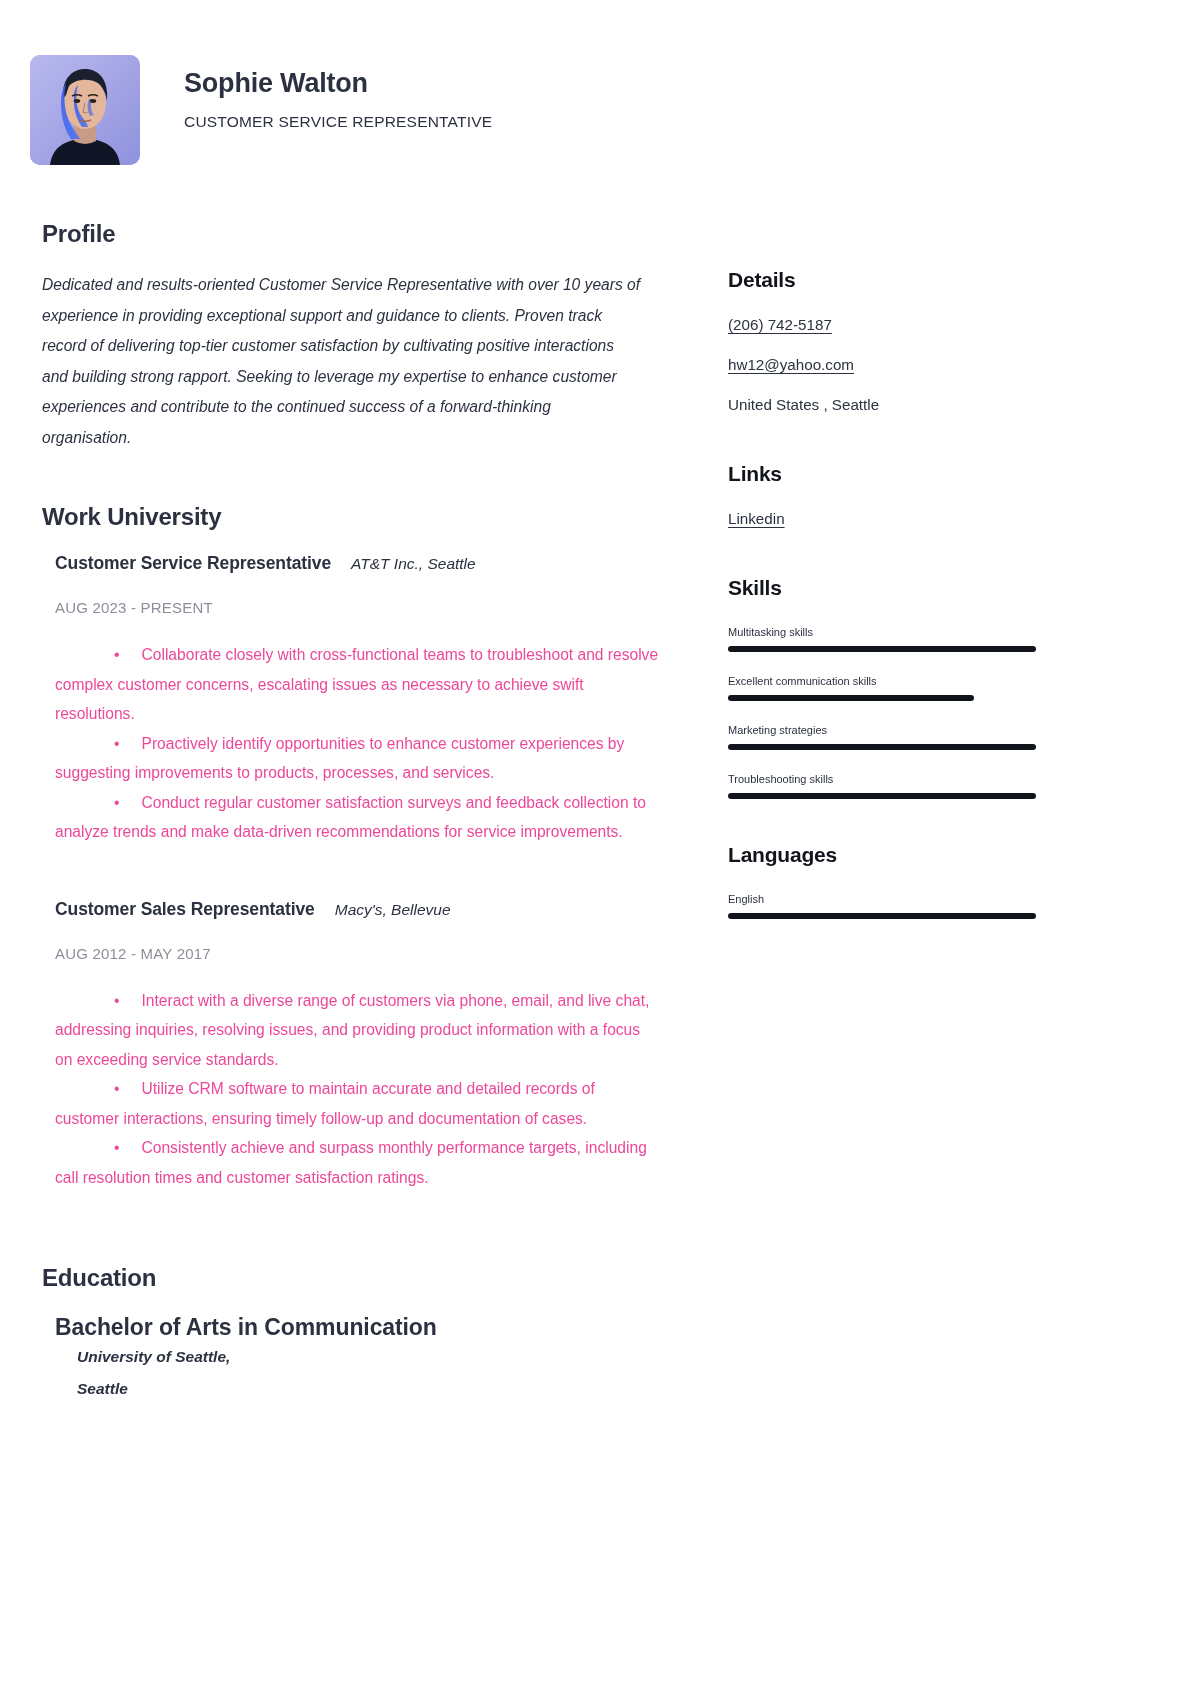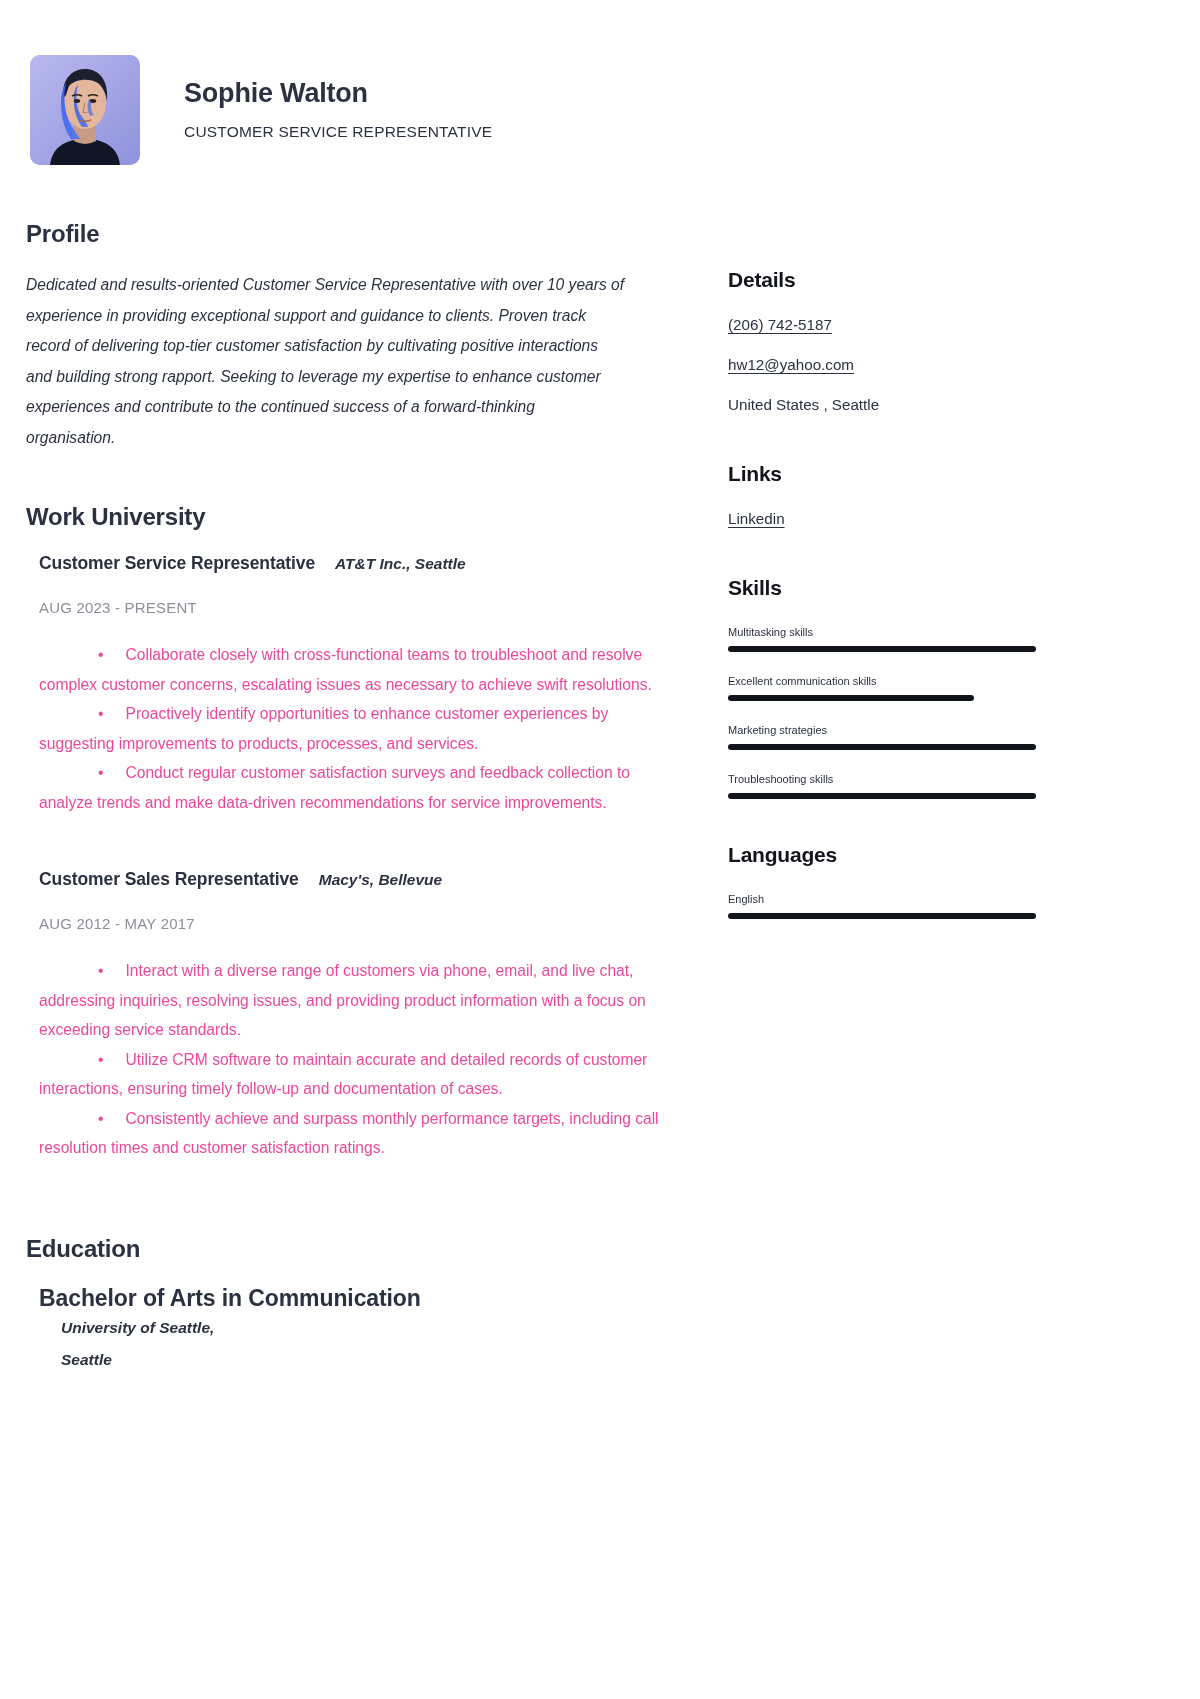--- a/index.html
+++ b/index.html
@@ -46,41 +46,40 @@
     padding-left: 44px;
     padding-top: 12px;
   }
 
   .full-name {
     font-size: 27px;
     font-weight: bold;
     letter-spacing: -0.2px;
     color: #2b3140;
     line-height: 1.2;
-    margin-top: 10px;
   }
 
   .job-title {
     margin-top: 14px;
     font-size: 15.5px;
     font-weight: 400;
     color: #2b3140;
     letter-spacing: 0.2px;
   }
 
   
   .columns {
     display: flex;
     align-items: flex-start;
     padding: 0 0 0 0;
   }
 
   .col-main {
     width: 660px;
-    padding-left: 26px;
+    padding-left: 42px;
     padding-top: 55px;
   }
 
   .col-side {
     width: 400px;
     padding-left: 68px;
     padding-top: 103px;
   }
 
   
@@ -123,21 +122,21 @@
   .job-role {
     font-size: 17.5px;
     font-weight: bold;
     color: #2b3140;
     letter-spacing: -0.1px;
   }
 
   .job-company {
     font-size: 15.5px;
     font-style: italic;
-    font-weight: bold;
+    font-weight: normal;
     color: #2b3140;
     margin-left: 20px;
   }
 
   .job-dates {
     margin-top: 25px;
     font-size: 15px;
     color: #8b8f99;
     letter-spacing: 0.2px;
   }

